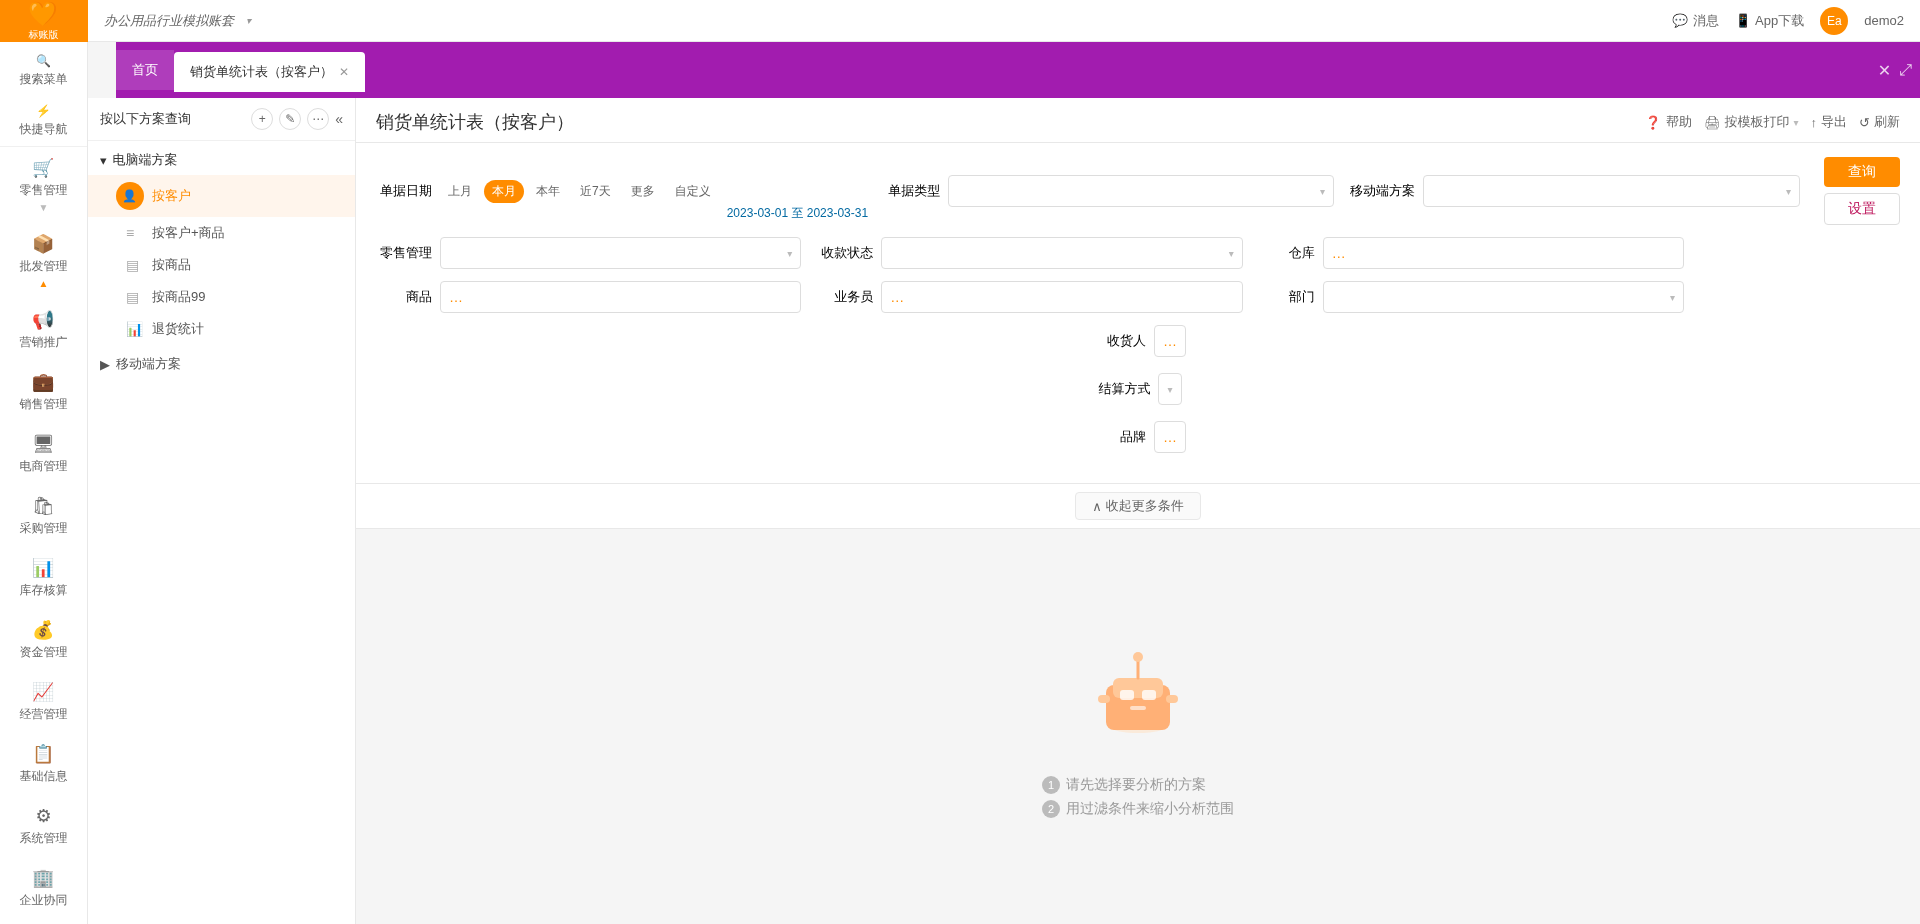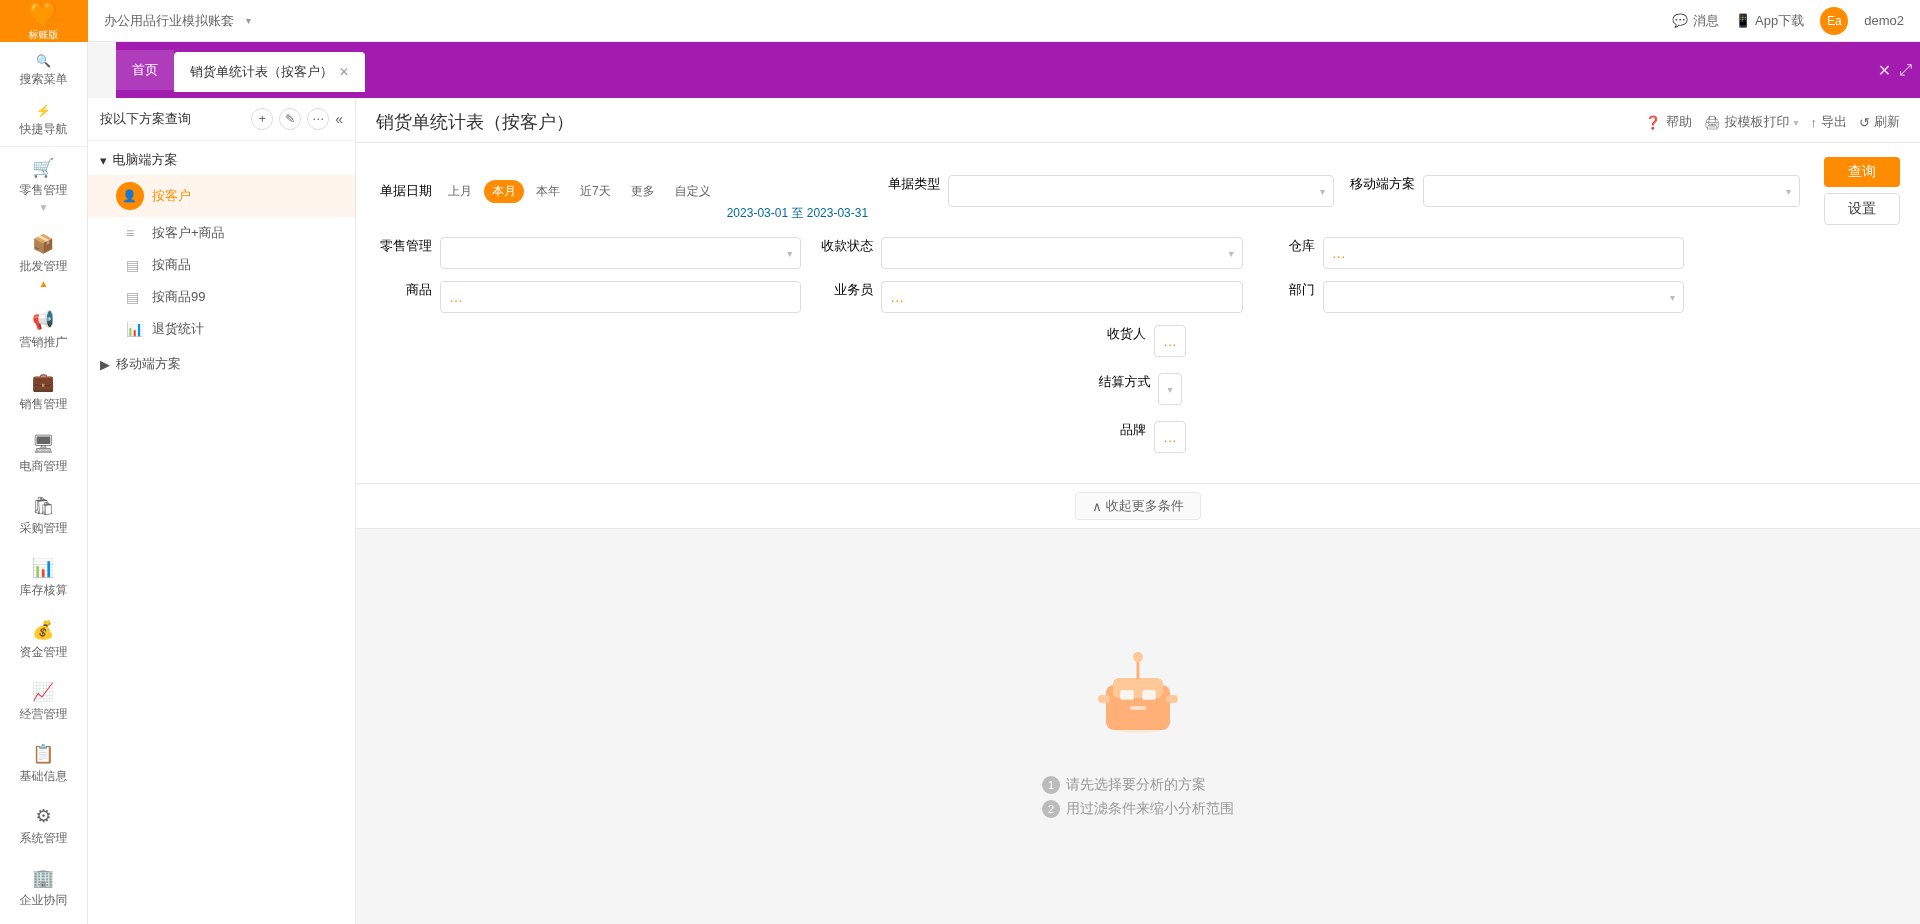--- a/index.html
+++ b/index.html
@@ -13,21 +13,21 @@
     .sidebar-menu-item { width: 100%; padding: 10px 0; display: flex; flex-direction: column; align-items: center; cursor: pointer; color: #666; font-size: 12px; gap: 3px; }
     .sidebar-menu-item .icon { font-size: 18px; }
     .sidebar-search { padding: 12px 0 8px; width: 100%; display: flex; flex-direction: column; align-items: center; color: #666; font-size: 12px; gap: 3px; cursor: pointer; }
     .sidebar-shortcut { padding: 8px 0; width: 100%; display: flex; flex-direction: column; align-items: center; color: #666; font-size: 12px; gap: 3px; cursor: pointer; border-bottom: 1px solid #f0f0f0; }
 
     
     .main { flex: 1; display: flex; flex-direction: column; overflow: hidden; }
 
     
     .top-header { height: 42px; background: #fff; display: flex; align-items: center; padding: 0 16px; border-bottom: 1px solid #e8e8e8; justify-content: space-between; flex-shrink: 0; }
-    .top-header-left { display: flex; align-items: center; gap: 12px; color: #666; font-size: 13px; }
+    .top-header-left { display: flex; align-items: center; gap: 12px; color: #666; font-size: 13px; font-style: italic; }
     .dropdown-arrow { font-size: 10px; color: #999; }
     .top-header-right { display: flex; align-items: center; gap: 16px; color: #666; font-size: 13px; }
     .top-header-right .header-btn { display: flex; align-items: center; gap: 4px; cursor: pointer; }
     .user-avatar { width: 28px; height: 28px; border-radius: 50%; background: #ff8c00; display: flex; align-items: center; justify-content: center; color: #fff; font-size: 12px; cursor: pointer; }
 
     
     .tab-bar { height: 56px; background: #a21caf; display: flex; align-items: center; padding: 0 0 0 0; flex-shrink: 0; margin-left: 28px; }
     .tab-item { height: 40px; display: flex; align-items: center; padding: 0 16px; cursor: pointer; font-size: 13px; color: rgba(255,255,255,0.85); gap: 6px; }
     .tab-item.home { background: rgba(255,255,255,0.15); color: #fff; }
     .tab-item.active { background: #fff; color: #333; border-radius: 4px 4px 0 0; margin-top: 4px; }
@@ -59,37 +59,37 @@
     
     .page-header { background: #fff; padding: 12px 20px 8px; border-bottom: 1px solid #e8e8e8; display: flex; align-items: center; justify-content: space-between; flex-shrink: 0; }
     .page-title { font-size: 18px; font-weight: 500; color: #333; }
     .page-actions { display: flex; align-items: center; gap: 12px; }
     .action-btn { display: flex; align-items: center; gap: 4px; color: #666; font-size: 13px; cursor: pointer; }
 
     
     .filter-area { background: #fff; padding: 14px 20px; border-bottom: 1px solid #e8e8e8; flex-shrink: 0; }
     .filter-row { display: flex; align-items: center; margin-bottom: 12px; gap: 16px; }
     .filter-row:last-child { margin-bottom: 0; flex-direction: column; }
-    .filter-item { display: flex; align-items: flex-start; flex: 1; gap: 8px; }
+    .filter-item { display: flex; align-items: center; flex: 1; gap: 8px; }
     .filter-label { color: #000000; font-size: 13px; white-space: nowrap; min-width: 56px; text-align: right; }
     .filter-input { flex: 1; height: 32px; border: 1px solid #ddd; border-radius: 4px; padding: 0 8px; font-size: 13px; color: #333; display: flex; align-items: center; justify-content: space-between; cursor: pointer; }
     .date-quick-btns { display: flex; gap: 4px; justify-content: space-between; }
     .date-btn { padding: 3px 8px; border-radius: 3px; font-size: 12px; cursor: pointer; color: #666; }
     .date-btn.active { background: #ff8c00; color: #fff; border-radius: 12px; }
     .date-range { color: #0369a1; font-size: 12px; margin-top: 44px; }
 
     .filter-select { flex: 1; height: 32px; border: 1px solid #ddd; border-radius: 4px; padding: 0 8px; display: flex; align-items: center; justify-content: space-between; cursor: pointer; }
     .ellipsis-btn { color: #ff8c00; font-size: 14px; cursor: pointer; }
     .down-arrow { color: #bbb; font-size: 10px; }
 
     
     .collapse-more { display: flex; justify-content: center; padding: 8px 0; background: #fff; border-bottom: 1px solid #e8e8e8; }
     .collapse-more-btn { display: flex; align-items: center; gap: 4px; color: #666; font-size: 13px; cursor: pointer; padding: 4px 16px; border: 1px solid #e8e8e8; border-radius: 4px; background: #fafafa; }
     .query-btn { background: #ff8c00; color: #fff; border: none; padding: 6px 24px; border-radius: 4px; cursor: pointer; font-size: 14px; }
-    .settings-btn { background: #fff; color: #404040; border: 1px solid #ddd; padding: 6px 18px; border-radius: 4px; cursor: pointer; font-size: 14px; }
+    .settings-btn { background: #fff; color: #be185d; border: 1px solid #ddd; padding: 6px 18px; border-radius: 4px; cursor: pointer; font-size: 14px; }
 
     
     .empty-state { flex: 1; display: flex; flex-direction: column; align-items: center; justify-content: center; background: #f5f5f5; }
     .empty-illustration { width: 120px; height: 120px; margin-bottom: 20px; position: relative; }
     .empty-tips { color: #999; font-size: 14px; }
     .empty-tips p { margin: 6px 0; display: flex; align-items: center; gap: 6px; }
     .tip-num { width: 18px; height: 18px; border-radius: 50%; background: #bbb; color: #fff; font-size: 11px; display: flex; align-items: center; justify-content: center; flex-shrink: 0; }
 
     .scheme-item-sub { display: flex; align-items: center; padding: 7px 12px 7px 38px; cursor: pointer; font-size: 13px; color: #555; gap: 8px; }
 

